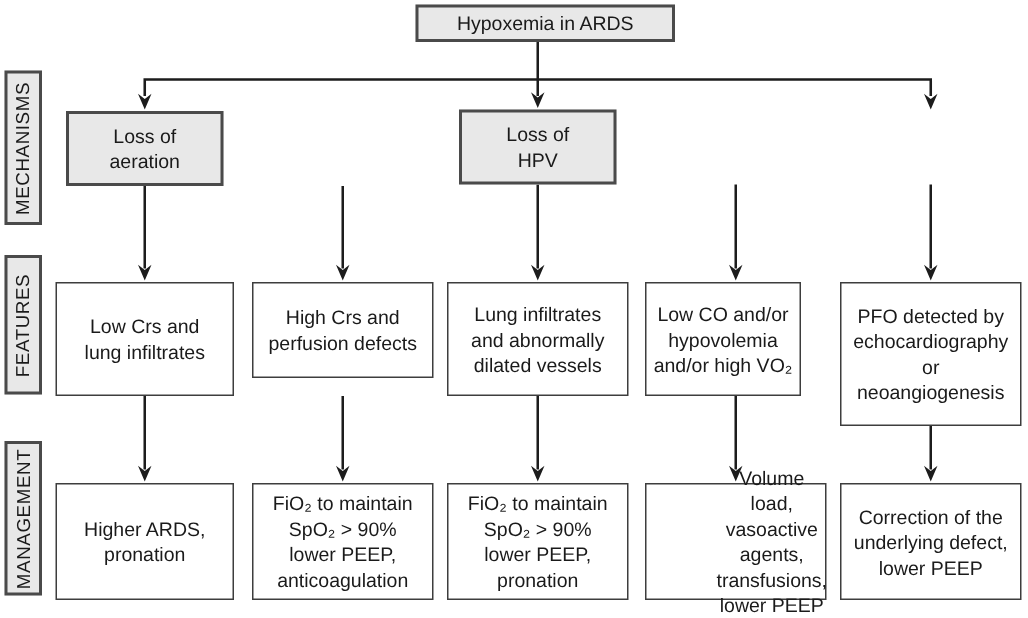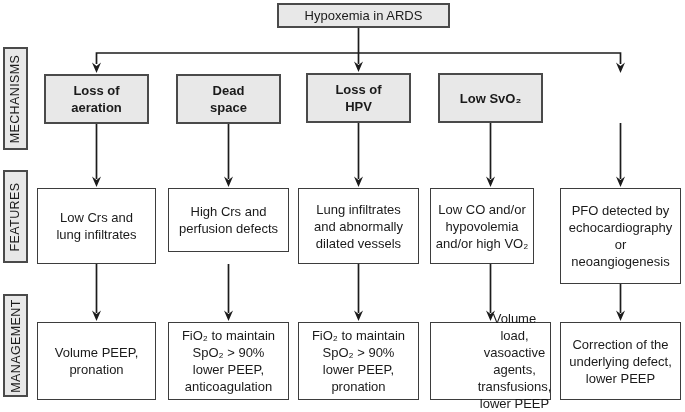--- a/index.html
+++ b/index.html
@@ -20,21 +20,21 @@
     white-space:pre-line;
     line-height:17px;
     font-size:13px;
     background:#ffffff;
     border:1.6px solid #3d3d3d;
   }
   .box.gray{
     background:#e8e8e8;
     border:2px solid #4a4a4a;
   }
-  .box.bold{font-weight:bold;}
+  .box.bold{font-weight:normal;}
   .root{
     line-height:18px;
   }
   .rowlabel{
     position:absolute;
     box-sizing:border-box;
     background:#e8e8e8;
     border:2px solid #4a4a4a;
     display:flex;align-items:center;justify-content:center;
   }
@@ -97,42 +97,39 @@
   </div>
   <div class="rowlabel" style="left:3px;top:170px;width:25px;height:93px;">
     <span>FEATURES</span>
   </div>
   <div class="rowlabel" style="left:3px;top:294px;width:25px;height:103px;">
     <span>MANAGEMENT</span>
   </div>
 
   <div class="box gray bold" style="left:44px;top:74px;width:105px;height:50px;">Loss of
 aeration</div>
-  <div class="box gray bold" style="left:176px;top:74px;width:105px;height:50px;">Dead
-space</div>
   <div class="box gray bold" style="left:306px;top:73px;width:105px;height:50px;">Loss of
 HPV</div>
-  <div class="box gray bold" style="left:438px;top:73px;width:105px;height:50px;">Low SvO₂</div>
 
   <div class="box" style="left:37px;top:188px;width:119px;height:76px;">Low Crs and
 lung infiltrates</div>
   <div class="box" style="left:168px;top:188px;width:121px;height:64px;">High Crs and
 perfusion defects</div>
   <div class="box" style="left:298px;top:188px;width:121px;height:76px;">Lung infiltrates
 and abnormally
 dilated vessels</div>
   <div class="box" style="left:430px;top:188px;width:104px;height:76px;">Low CO and/or
 hypovolemia
 and/or high VO₂</div>
   <div class="box" style="left:560px;top:188px;width:121px;height:96px;">PFO detected by
 echocardiography
 or
 neoangiogenesis</div>
 
-  <div class="box" style="left:37px;top:322px;width:119px;height:78px;">Volume PEEP,
+  <div class="box" style="left:37px;top:322px;width:119px;height:78px;">Higher ARDS,
 pronation</div>
   <div class="box" style="left:168px;top:322px;width:121px;height:78px;">FiO₂ to maintain
 SpO₂ &gt; 90%
 lower PEEP,
 anticoagulation</div>
   <div class="box" style="left:298px;top:322px;width:121px;height:78px;">FiO₂ to maintain
 SpO₂ &gt; 90%
 lower PEEP,
 pronation</div>
   <div class="box" style="left:430px;top:322px;width:121px;height:78px;padding-left:48px;">Volume load,

